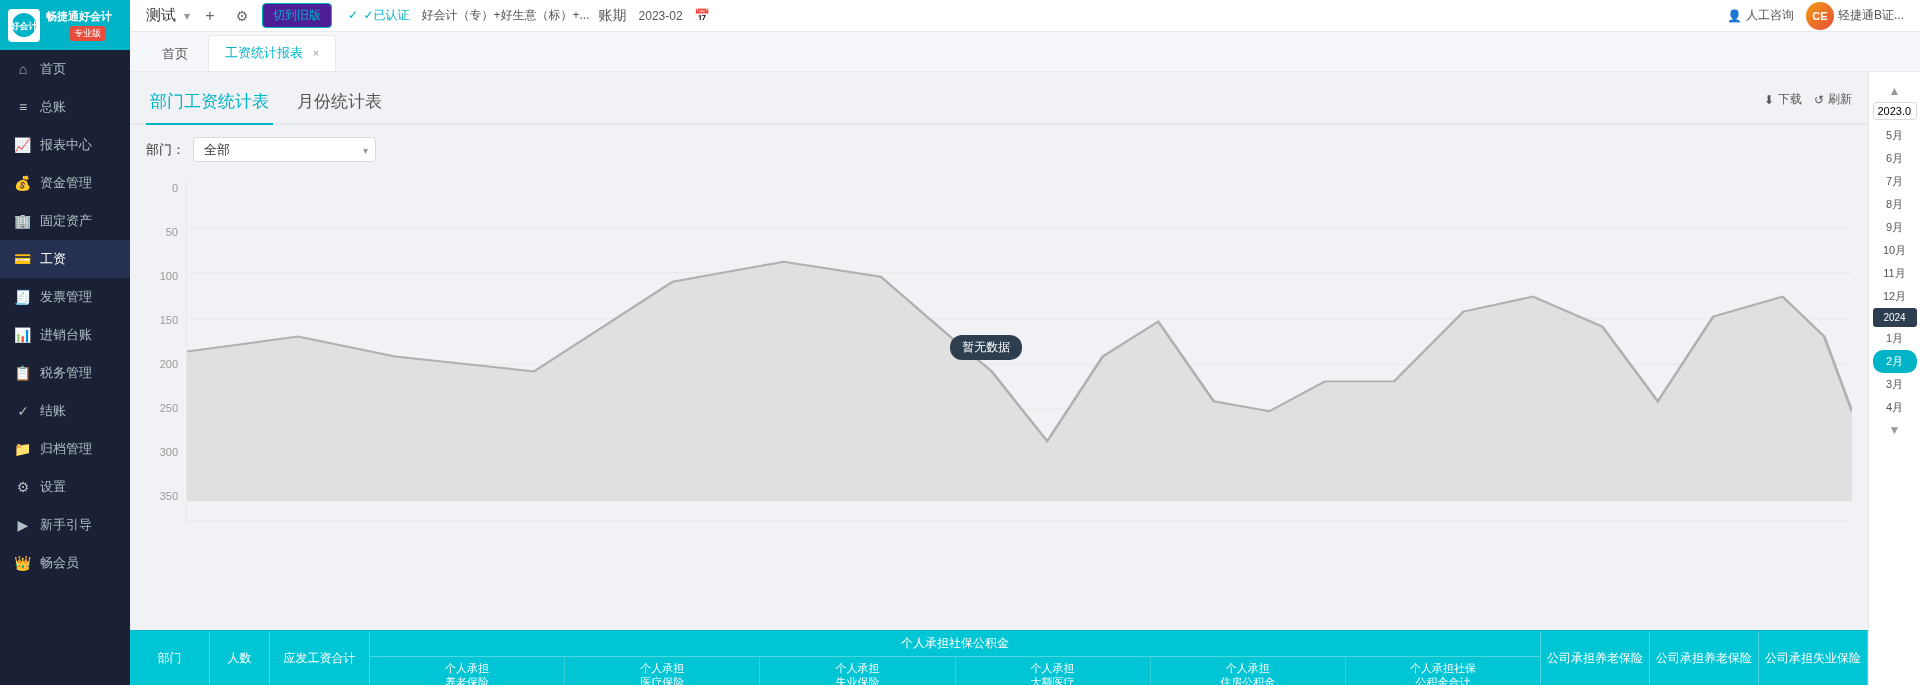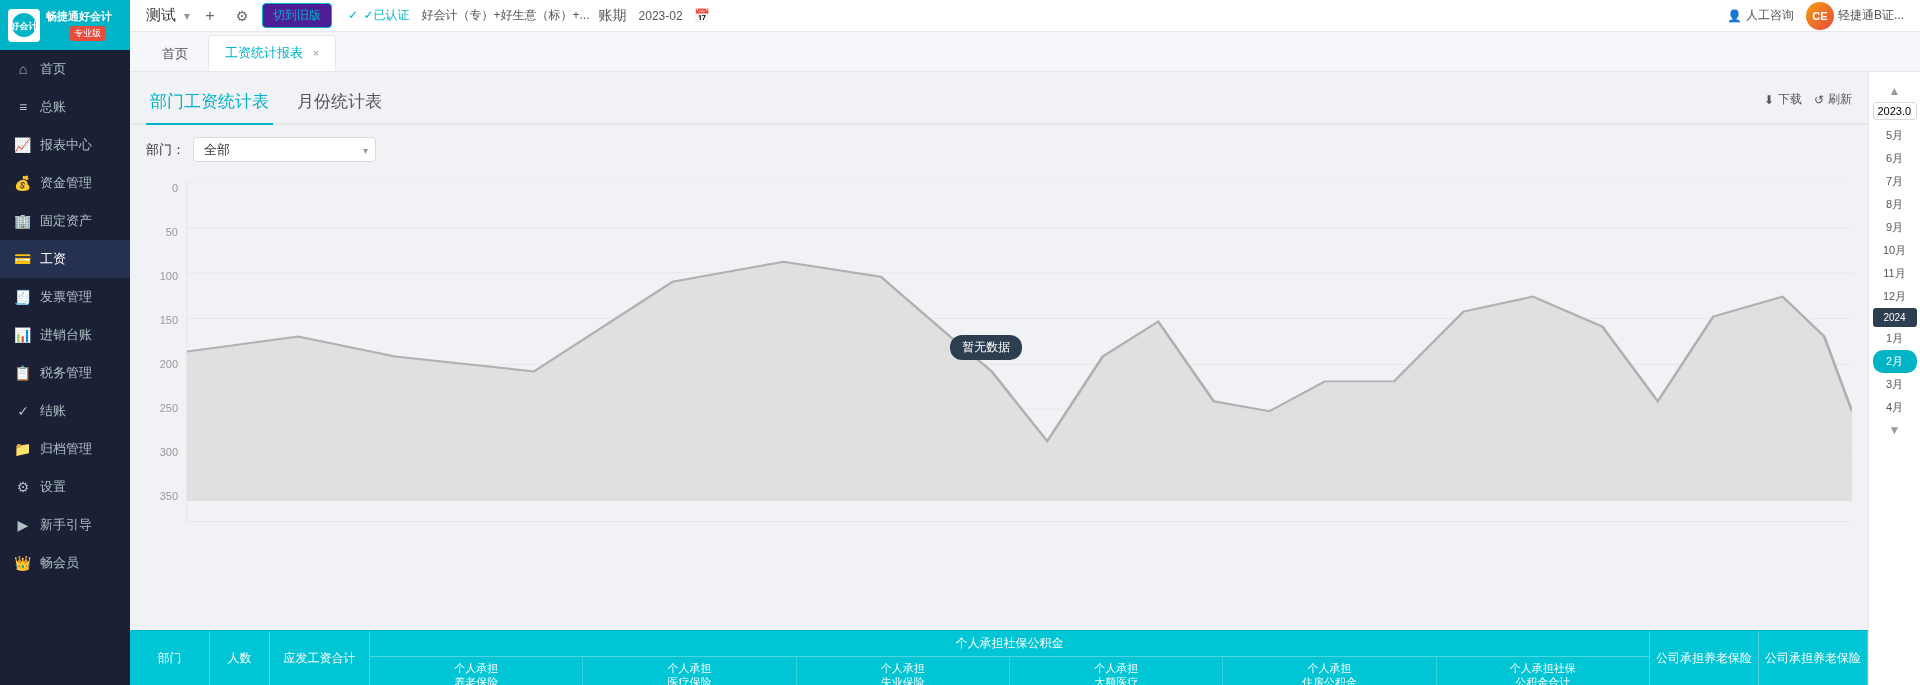--- a/index.html
+++ b/index.html
@@ -543,20 +543,23 @@
                 <div class="th-sub" style="flex:1;">个人承担<br>住房公积金</div>
                 <div class="th-sub" style="flex:1;">个人承担社保<br>公积金合计</div>
               </div>
             </div>
             <div class="th-cell" style="min-width:90px;">
               <span>公司承担养老保险</span>
             </div>
             <div class="th-cell" style="min-width:90px;">
               <span>公司承担养老保险</span>
             </div>
+            <div class="th-cell" style="min-width:90px;">
+              <span>公司承担失业保险</span>
+            </div>
           </div>
         </div>
       </div>
     </div>
 
     <div class="right-panel">
       <div class="panel-arrow">▲</div>
       <input class="year-input" type="text" value="2023.02" style="">
       <div class="month-item">5月</div>
       <div class="month-item">6月</div>

